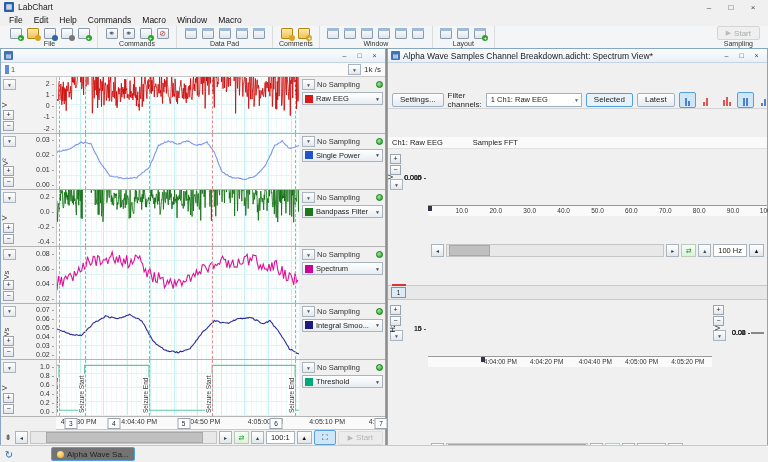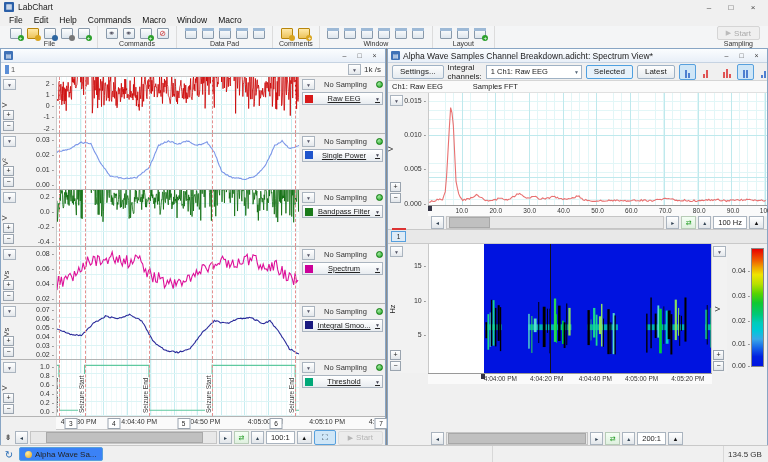--- a/index.html
+++ b/index.html
@@ -26,36 +26,36 @@
   .mi{width:12px;height:11px;position:relative;display:inline-block;}
   .mi .base{position:absolute;inset:0;border:1px solid #8899aa;background:linear-gradient(#fdfdfd,#dde6ee);border-radius:1px;}
   .mi .strip{position:absolute;left:0;right:0;top:0;height:3px;background:#9db9d6;}
   .mi .acc{position:absolute;right:-2px;bottom:-2px;width:6px;height:6px;border-radius:50%;
        display:flex;align-items:center;justify-content:center;font-size:6px;color:#fff;}
   .mi .glyph{position:absolute;inset:0;display:flex;align-items:center;justify-content:center;font-size:8px;color:#445;}
   
   .workspace{position:absolute;top:48px;left:0;right:0;bottom:16px;background:#8c8c8c;}
   .window{position:absolute;background:#f0f0f0;border:1px solid #88a5c4;display:flex;flex-direction:column;}
   #win-left{left:0;top:0;width:384px;bottom:0;}
-  #win-right{left:387px;top:0;right:0;bottom:0;}
+  #win-right{left:387px;top:0;right:0;bottom:0;gap:28px;}
   .wtitle{height:13px;background:linear-gradient(#fbfdfe,#e8eff8);display:flex;align-items:center;gap:3px;
        padding:0 3px;border-bottom:1px solid #c6d3e2;flex:none;}
   .wtitle .docicon{width:9px;height:9px;background:#3f72b7;border-radius:1px;color:#fff;font-size:6px;
        display:flex;align-items:center;justify-content:center;}
   .wtitle .ttext{font-size:8.5px;color:#222;white-space:nowrap;overflow:hidden;}
   .wbtn{width:15px;height:11px;display:flex;align-items:center;justify-content:center;font-size:7px;color:#444;}
   
   .topstrip{height:13px;background:#fafafa;border-bottom:1px solid #c9c9c9;display:flex;align-items:center;
        padding:0 4px;flex:none;}
   .blockmark{width:4px;height:9px;background:#5b8ed6;margin-right:2px;}
   .rate{margin-left:auto;display:flex;align-items:center;gap:3px;font-size:8px;color:#333;}
   .ddbox{width:11px;height:9px;border:1px solid #aab4bf;background:linear-gradient(#fff,#e4e8ec);
        display:flex;align-items:center;justify-content:center;font-size:5px;color:#556;}
   .channels{flex:1;display:flex;flex-direction:column;min-height:0;}
-  .chrow{flex:1;display:flex;border-bottom:1px solid #b4b4b4;min-height:0;background:#f0f0f0;text-align:center;}
+  .chrow{flex:1;display:flex;border-bottom:1px solid #b4b4b4;min-height:0;background:#f0f0f0;}
   .gutter{width:55px;flex:none;position:relative;background:#f2f2f2;border-right:1px solid #c9c9c9;}
   .gutter .dd{position:absolute;left:2px;top:2px;}
   .gutter .unit{position:absolute;left:1px;top:50%;transform:translateY(-50%) rotate(-90deg);
        font-size:7.5px;color:#333;}
   .zoombtns{position:absolute;left:2px;bottom:2px;display:flex;flex-direction:column;gap:1px;}
   .zbtn{width:9px;height:8px;border:1px solid #9aa4af;background:linear-gradient(#fff,#e2e6ea);
        font-size:7px;line-height:6px;display:flex;align-items:center;justify-content:center;color:#222;}
   .ticks{position:absolute;right:2px;top:0;bottom:0;}
   .tick{position:absolute;right:0;transform:translateY(-50%);font-size:7px;color:#333;white-space:nowrap;}
   .plot{flex:1;position:relative;background:
@@ -66,21 +66,21 @@
   .plot svg{position:absolute;inset:0;width:100%;height:100%;}
   .cmline{position:absolute;top:0;bottom:0;width:0;border-left:1px dashed #e49090;}
   .seizlabel{position:absolute;bottom:2px;transform:rotate(-90deg);transform-origin:left bottom;
        font-size:6.5px;color:#333;background:#fff;white-space:nowrap;padding:0 1px;}
   .rpanel{width:81px;flex:none;background:#f0f0f0;padding:2px 2px 0 3px;}
   .nosamp{display:flex;align-items:center;gap:2px;margin-bottom:2px;}
   .nosamp .txt{font-size:7.5px;color:#333;flex:1;}
   .greendot{width:7px;height:7px;border-radius:50%;background:radial-gradient(circle at 35% 30%,#9fe89f,#1fa31f);
        border:1px solid #0c7a0c;box-sizing:border-box;}
   .chip{display:flex;align-items:center;gap:3px;border:1px solid #aab4bf;background:linear-gradient(#fff,#e8ecf0);
-       height:11px;padding:0 2px;text-decoration:underline;}
+       height:11px;padding:0 2px;}
   .swatch{width:8px;height:8px;flex:none;}
   .chip .cname{font-size:7.5px;flex:1;white-space:nowrap;overflow:hidden;}
   .chip .arr{font-size:5px;color:#445;}
   .timeaxis{height:12px;flex:none;background:#fafafa;border-bottom:1px solid #c9c9c9;position:relative;
        margin-left:55px;}
   .tlabelx{position:absolute;top:1px;transform:translateX(-50%);font-size:7px;color:#333;white-space:nowrap;}
   .cmbox{position:absolute;top:1px;width:11px;height:9px;border:1px solid #9aa4af;background:#fff;
        font-size:6.5px;display:flex;align-items:center;justify-content:center;transform:translateX(-50%);}
   .bottombar{height:15px;flex:none;background:#f0f0f0;display:flex;align-items:center;gap:2px;padding:0 2px;}
   .anchoricon{width:10px;height:10px;color:#333;font-size:8px;display:flex;align-items:center;justify-content:center;}
@@ -143,22 +143,22 @@
   .cbarwrap{width:40px;flex:none;position:relative;background:#f0f0f0;}
   .cbar{position:absolute;right:3px;top:4px;bottom:6px;width:11px;
        background:linear-gradient(to bottom,#e80000 0%,#f06000 10%,#f0a800 16%,#f0e400 22%,#b8e000 30%,
          #58d400 38%,#10c830 46%,#00c878 56%,#00ccba 63%,#00c8d8 70%,#38a8e8 77%,#1868e8 84%,#0020e0 92%,#0013e0 100%);
        border:1px solid #888;}
   .cbticks{position:absolute;right:17px;top:4px;bottom:6px;}
   
   .statusbar{position:absolute;left:0;right:0;bottom:0;height:16px;background:#f0f0f0;border-top:1px solid #c9c9c9;
        display:flex;align-items:center;padding:0 2px;gap:3px;}
   .syncicon{color:#2a6db5;font-size:10px;width:14px;text-align:center;}
-  .taskbtn{height:12px;border:1px solid #57a0dd;background:#3b82f6;border-radius:2px;display:flex;
-       align-items:center;gap:3px;padding:0 5px;font-size:8px;color:#222;}
+  .taskbtn{height:12px;border:1px solid #57a0dd;background:#737373;border-radius:2px;display:flex;
+       align-items:center;gap:3px;padding:0 5px;font-size:8px;color:#222;margin-left:32px;}
   .taskdot{width:7px;height:7px;border-radius:50%;background:radial-gradient(circle at 35% 30%,#ffe9a0,#e8a81f);}
   .statusright{margin-left:auto;display:flex;align-items:stretch;height:100%;}
   .statuscell{border-left:1px solid #d8d8d8;display:flex;align-items:center;justify-content:center;
        font-size:8px;color:#333;}
 </style>
 </head>
 <body>
 
 <div class="titlebar">
   <div class="appicon">▦</div>
@@ -667,21 +667,21 @@
       <div class="docicon">▤</div>
       <span class="ttext">Alpha Wave Samples Channel Breakdown.adicht: Spectrum View*</span>
       <div class="winbtns">
         <div class="wbtn">–</div>
         <div class="wbtn">□</div>
         <div class="wbtn">×</div>
       </div>
     </div>
     <div class="ctrlrow">
       <div class="btn">Settings...</div>
-      <span class="lbl">Integral channels:</span>
+      <span class="lbl">Filter channels:</span>
       <div class="select">
         <span>1 Ch1: Raw EEG</span>
           <span class="sarr">▼</span>
       </div>
       <div class="btn active">Selected</div>
       <div class="btn">Latest</div>
       <div class="viewicons">
         <div class="vic sel blue">
             <i style="height:8px"></i>
             <i style="height:5px"></i>
@@ -877,17 +877,13 @@
     </div>
   </div>
 </div>
 
 <div class="statusbar">
   <div class="syncicon">↻</div>
   <div class="taskbtn">
     <div class="taskdot"></div>
     <span>Alpha Wave Sa...</span>
   </div>
-  <div class="statusright">
-    <div class="statuscell" style="width:230px;"></div>
-    <div class="statuscell" style="width:42px;">134.5 GB</div>
-  </div>
 </div>
 
 </body></html>

